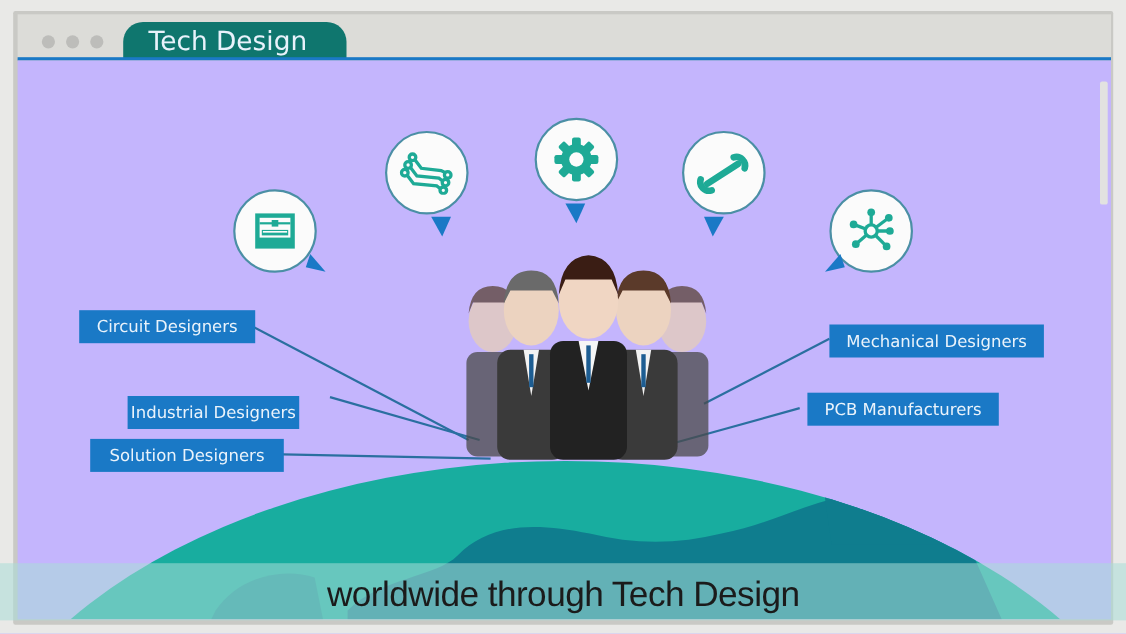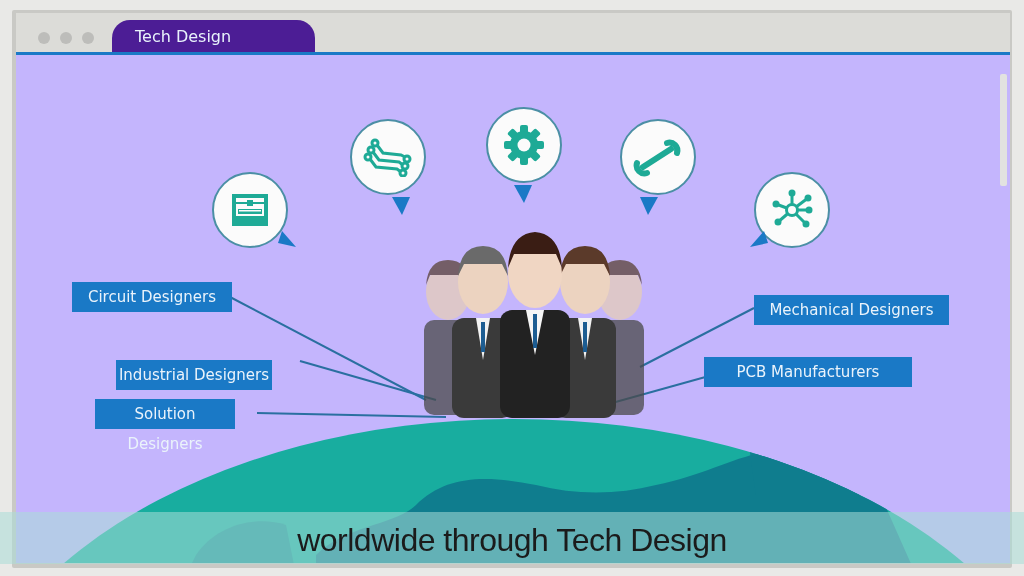--- a/index.html
+++ b/index.html
@@ -1,21 +1,21 @@
 <!DOCTYPE html>
 <html><head>
 <meta charset="utf-8">
 <style>
   html,body{margin:0;padding:0;}
   body{width:1024px;height:576px;background:#e9e9e7;position:relative;overflow:hidden;font-family:"DejaVu Sans",sans-serif;}
   .window{position:absolute;left:12px;top:10px;width:1000px;height:558px;background:#c9c9c5;border-radius:2px;}
   .titlebar{position:absolute;left:16px;top:13px;width:994px;height:40px;background:#dcdcd8;}
   .dots{position:absolute;left:38px;top:32px;display:flex;gap:10px;}
   .dot{width:12px;height:12px;border-radius:50%;background:#bdbdba;}
-  .tab{position:absolute;left:112px;top:20px;width:203px;height:33px;background:#4c1d95;border-radius:18px 18px 0 0;color:#e8f2fb;font-size:16px;line-height:34px;padding-left:23px;box-sizing:border-box;}
+  .tab{position:absolute;left:112px;top:20px;width:203px;height:33px;background:#0f766e;border-radius:18px 18px 0 0;color:#e8f2fb;font-size:24px;line-height:34px;padding-left:23px;box-sizing:border-box;}
   .tabline{position:absolute;left:16px;top:52px;width:994px;height:3px;background:#1a79c6;}
   .content{position:absolute;left:16px;top:55px;width:994px;height:508px;background:#c4b5fd;overflow:hidden;}
   .scrollbar{position:absolute;left:1000px;top:74px;width:7px;height:112px;background:#e2e2e0;border-radius:2px;}
   .bubble{position:absolute;width:76px;height:76px;border:2px solid #4b8fa5;border-radius:50%;background:#fbfbfb;box-sizing:border-box;display:flex;align-items:center;justify-content:center;}
   .label{position:absolute;background:#1a79c6;color:#eaf3fb;font-size:15px;height:30px;line-height:30px;text-align:center;}
   .subtitle-band{position:absolute;left:0;top:512px;width:1024px;height:52px;background:rgba(170,220,215,0.55);}
   .subtitle{position:absolute;left:0;top:522px;width:1024px;text-align:center;font-family:"Liberation Sans",sans-serif;font-size:32px;color:#1b1b1b;letter-spacing:-0.5px;}
 </style>
 </head>
 <body>
@@ -156,20 +156,20 @@
       <polygon points="266,176 280,192 262,188"></polygon>
       <polygon points="376,142 394,142 386,160"></polygon>
       <polygon points="498,130 516,130 508,148"></polygon>
       <polygon points="624,142 642,142 632,160"></polygon>
       <polygon points="748,176 734,192 752,188"></polygon>
     </g>
   </svg>
 
   <div class="label" style="left:56px;top:227px;width:160px;">Circuit Designers</div>
   <div class="label" style="left:100px;top:305px;width:156px;">Industrial Designers</div>
-  <div class="label" style="left:79px;top:344px;width:140px;">Solution Designers</div>
+  <div class="label" style="left:66px;top:344px;width:176px;">Solution Designers</div>
   <div class="label" style="left:738px;top:240px;width:195px;">Mechanical Designers</div>
-  <div class="label" style="left:688px;top:302px;width:208px;">PCB Manufacturers</div>
+  <div class="label" style="left:718px;top:302px;width:174px;">PCB Manufacturers</div>
 </div>
 
 <div class="scrollbar"></div>
 <div class="subtitle-band"></div>
 <div class="subtitle">worldwide through Tech Design</div>
 
 </body></html>

